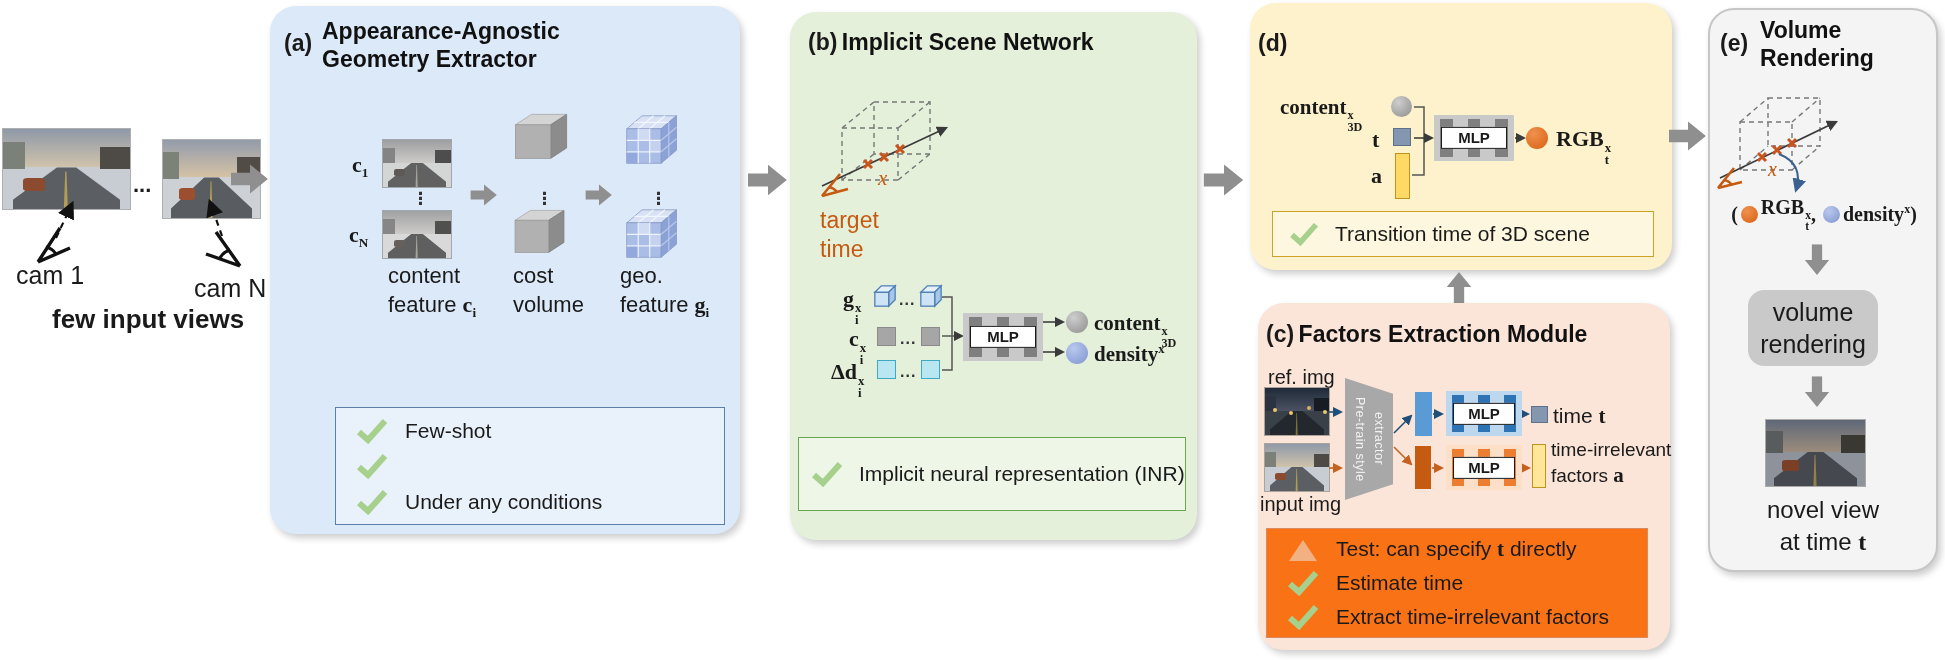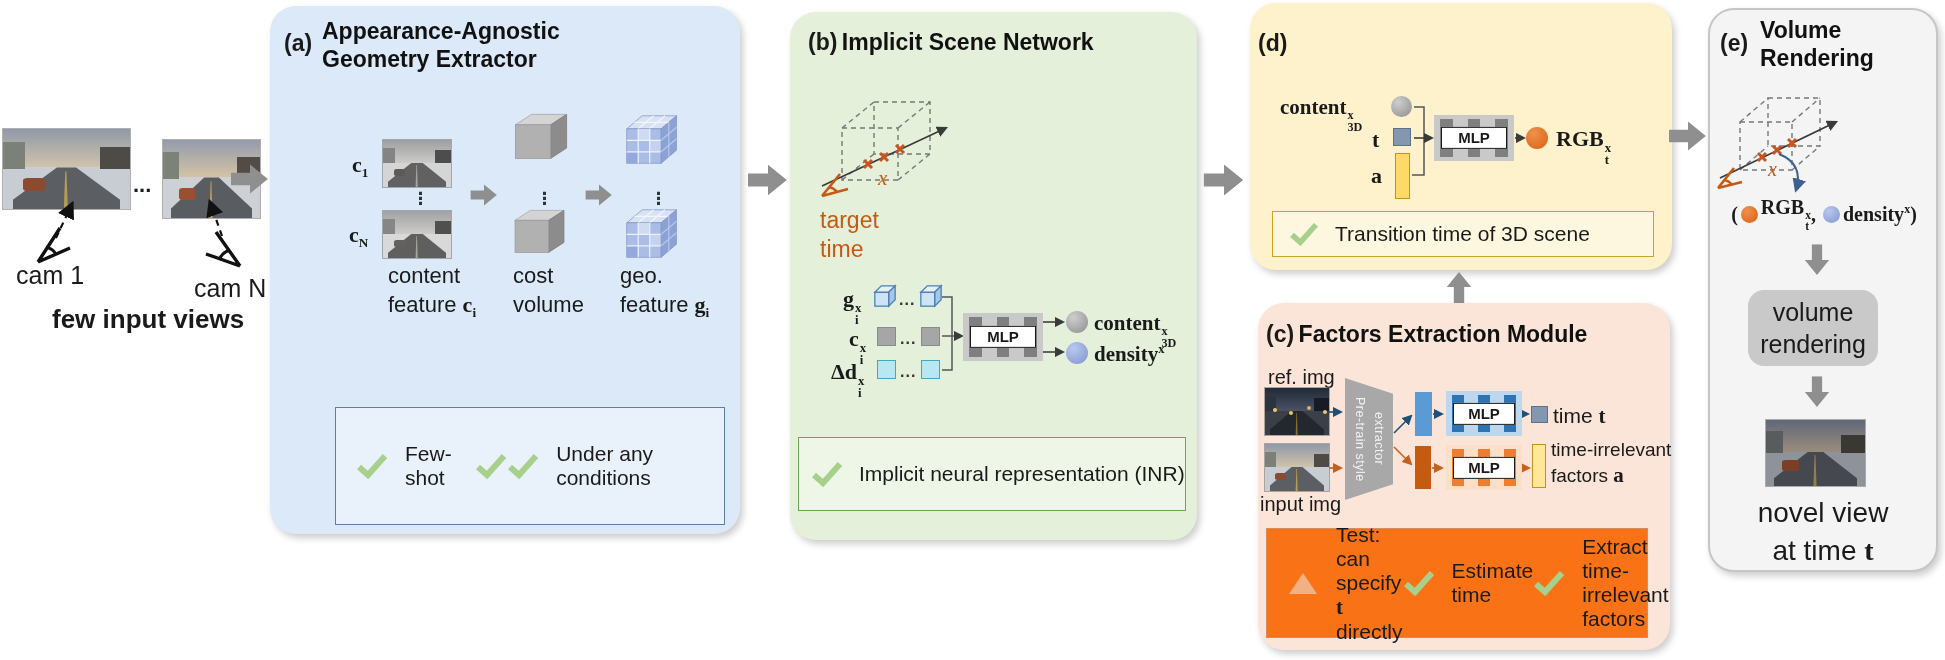--- a/index.html
+++ b/index.html
@@ -7,21 +7,21 @@
   font-family:"Liberation Sans","DejaVu Sans",sans-serif;color:#1a1a1a}
 .t{position:absolute;white-space:nowrap}
 .math{font-family:"Liberation Serif","DejaVu Serif",serif;font-weight:bold}
 sub{font-size:60%}
 sup{font-size:60%}
 .ss{display:inline-flex;flex-direction:column;line-height:.95;font-size:58%;vertical-align:-0.45em;margin-left:1px}
 .ss span{display:block}
 .panel{position:absolute;border-radius:26px;box-shadow:3px 4px 7px rgba(0,0,0,.2)}
 .ptag{font-weight:bold;font-size:23px}
 .ptitle{font-weight:bold;font-size:23px;line-height:1.22;color:#111}
-.chkbox{position:absolute;display:flex;justify-content:space-evenly;padding-left:20px;box-sizing:border-box}
+.chkbox{position:absolute;display:flex;flex-direction:column;justify-content:space-evenly;padding-left:20px;box-sizing:border-box}
 .chkrow{display:flex;align-items:center;gap:17px;font-size:21px;color:#1a1a1a}
 .chkrow .ic{width:32px;height:26px;flex:0 0 32px}
 .vd{position:absolute;font-weight:bold;font-size:17px;color:#333;line-height:1}
 .hd{position:absolute;font-weight:bold;font-size:16px;color:#333;letter-spacing:1px}
 .dot{position:absolute;border-radius:50%}
 .dot--gray{background:radial-gradient(circle at 35% 30%,#cecece,#8d8d8d)}
 .dot--blue{background:radial-gradient(circle at 35% 30%,#b9c8ef,#7e94cd)}
 .dot--orange{background:radial-gradient(circle at 35% 30%,#f0914d,#d85f12)}
 .dot2{display:inline-block;width:17px;height:17px;border-radius:50%;margin:0 3px;flex:0 0 17px}
 .dot2--orange{background:radial-gradient(circle at 35% 30%,#f0914d,#d85f12)}
@@ -535,18 +535,18 @@
 
 <div class="street street--dusk" style="left:1766px;top:420px;width:99px;height:66px">
       <i class="sk"></i>
       <i class="gd"></i>
       <i class="bl"></i>
       <i class="br"></i>
       <i class="rd"></i>
       <i class="cl"></i>
       <i class="cr"></i>
     </div>
-<div class="t" style="left:1708px;top:494px;width:230px;text-align:center;font-size:28px;line-height:1.35">
+<div class="t" style="left:1708px;top:494px;width:230px;text-align:center;font-size:24px;line-height:1.35">
   <div>novel view</div>
   <div><span>at time </span><b class="math">t</b></div>
 </div>
 
 </div>
 
 </body></html>

